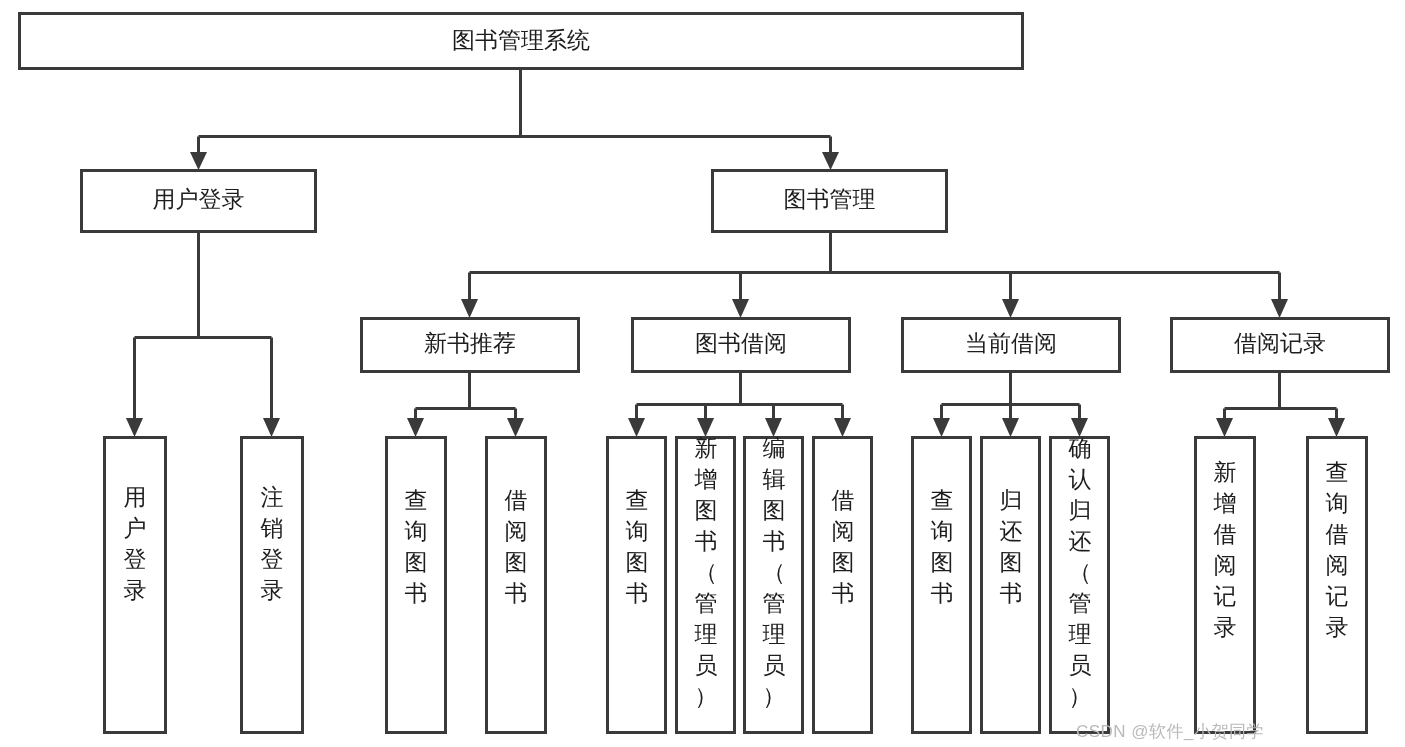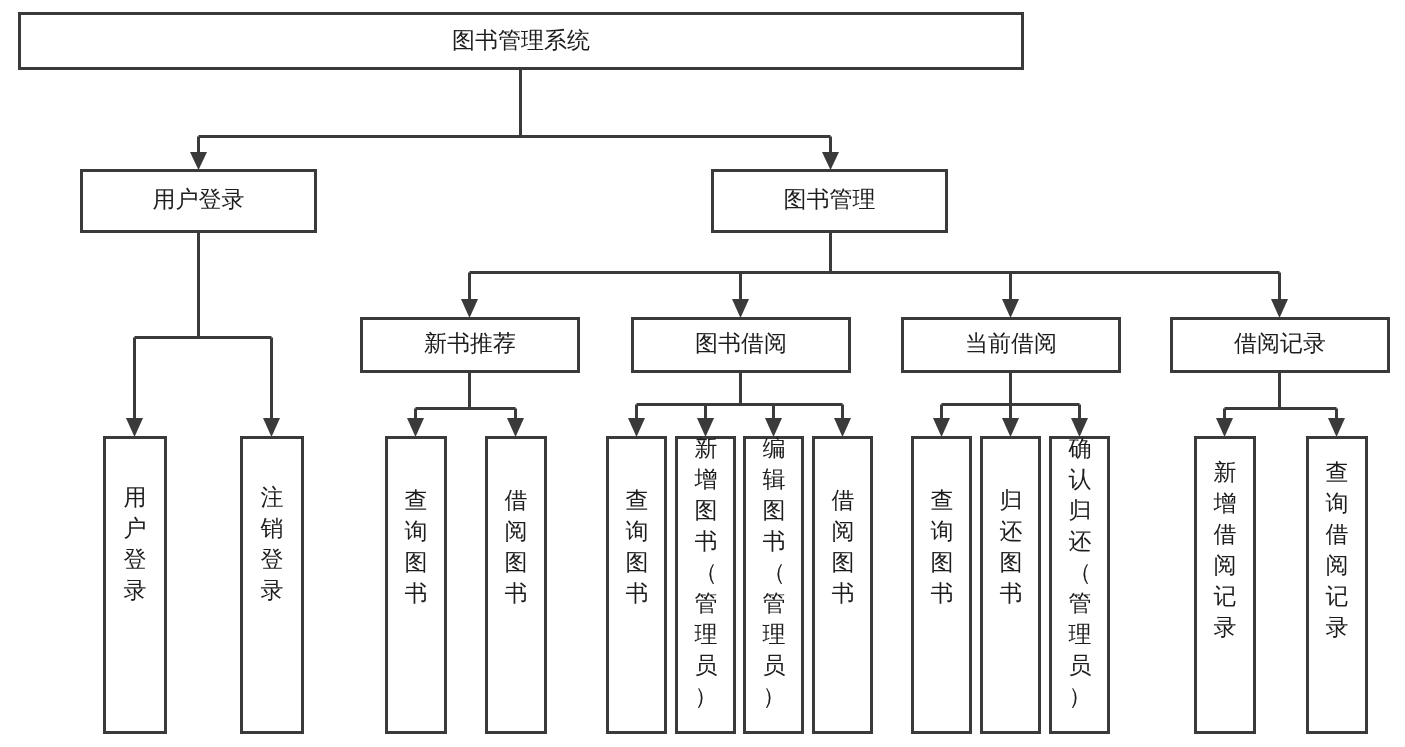--- a/index.html
+++ b/index.html
@@ -212,13 +212,14 @@
     <g>
       <rect class="node-box" x="1195.5" y="437.5" width="59" height="295"></rect>
       <text class="node-label-v" x="1225" y="480"><tspan x="1225" y="480">新</tspan><tspan x="1225" y="511">增</tspan><tspan x="1225" y="542">借</tspan><tspan x="1225" y="573">阅</tspan><tspan x="1225" y="604">记</tspan><tspan x="1225" y="635">录</tspan></text>
     </g>
     <g>
       <rect class="node-box" x="1307.5" y="437.5" width="59" height="295"></rect>
       <text class="node-label-v" x="1337" y="480"><tspan x="1337" y="480">查</tspan><tspan x="1337" y="511">询</tspan><tspan x="1337" y="542">借</tspan><tspan x="1337" y="573">阅</tspan><tspan x="1337" y="604">记</tspan><tspan x="1337" y="635">录</tspan></text>
     </g>
   </svg>
 
+  <div class="watermark-text">CSDN @软件_小贺同学</div>
 </div>
 
 </body></html>

